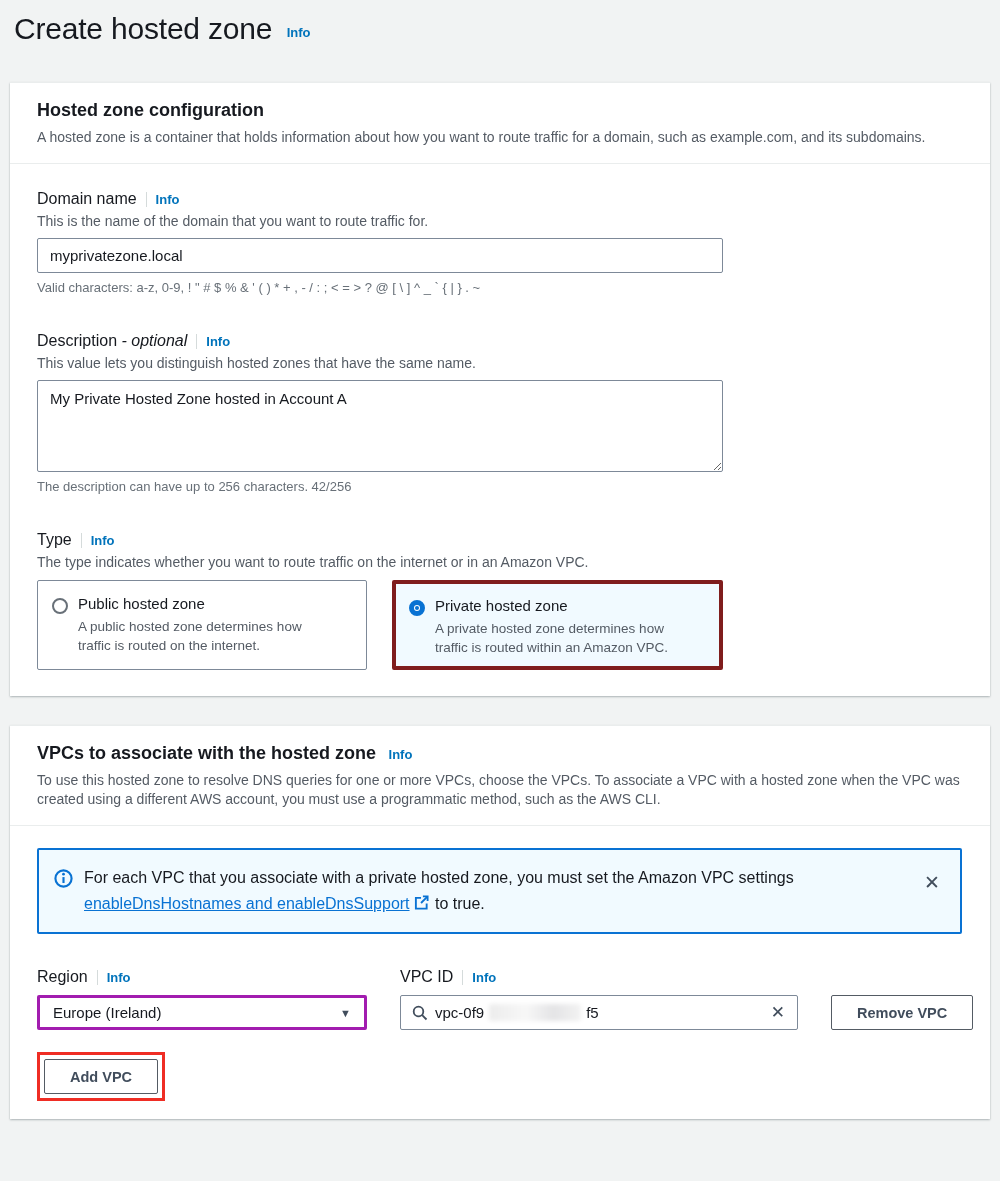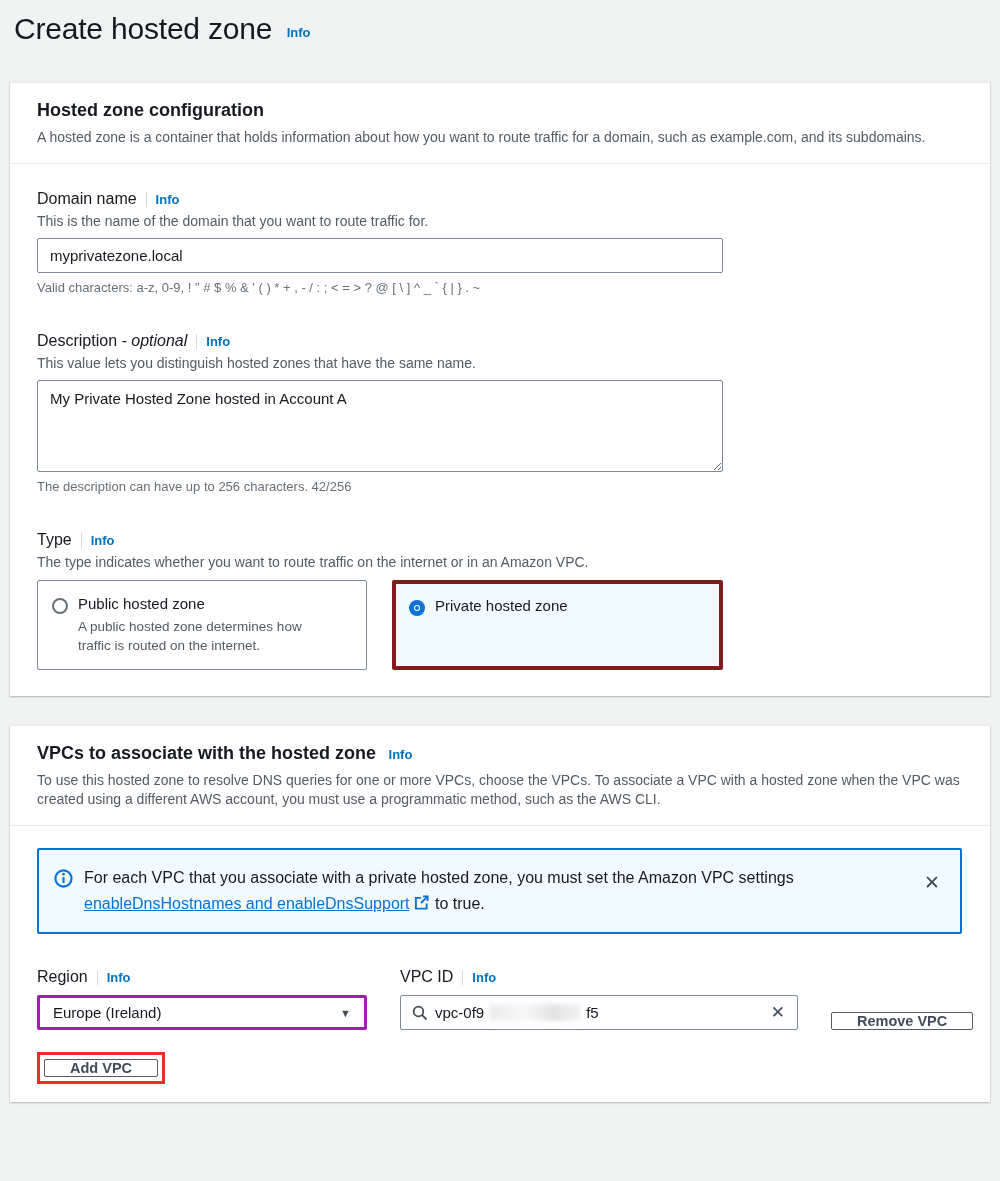--- a/index.html
+++ b/index.html
@@ -107,21 +107,21 @@
   }
   .search-text { white-space:nowrap; }
   .masked-chunk {
     display:inline-block; width:92px; height:17px; border-radius:2px;
     background:linear-gradient(90deg,#ececec,#f7f7f7 40%,#e4e4e6 70%,#f2f2f2);
     filter:blur(2px); margin:0 -2px;
   }
   .search-clear { margin-left:auto; background:none; border:none; font-size:17px; color:#414d5c; cursor:pointer; padding:0 1px; }
 
   .btn {
-    height:18px; background:#fff; border:1px solid #545b64; border-radius:2px;
+    height:35px; background:#fff; border:1px solid #545b64; border-radius:2px;
     font-family:"Liberation Sans", sans-serif; font-size:14.5px; font-weight:700;
     color:#414d5c; cursor:pointer; padding:0 25px;
   }
   .add-vpc-wrap {
     display:inline-block; border:3px solid #ef2d24; padding:4px; margin:22px 0 10px 27px;
   }
   .card-2 { padding-bottom:8px; }
 
   svg { display:block; }
 </style>
@@ -176,20 +176,21 @@
           <span class="radio-outer"></span>
           <div>
             <div class="tile-title">Public hosted zone</div>
             <div class="tile-desc">A public hosted zone determines how traffic is routed on the internet.</div>
           </div>
         </div>
         <div class="tile selected">
           <span class="radio-outer"></span>
           <div>
             <div class="tile-title">Private hosted zone</div>
+            <div class="tile-desc">A private hosted zone determines how traffic is routed within an Amazon VPC.</div>
           </div>
         </div>
       </div>
     </div>
 
   </div>
 </section>
 
 <section class="card card-2">
   <div class="card-header">

